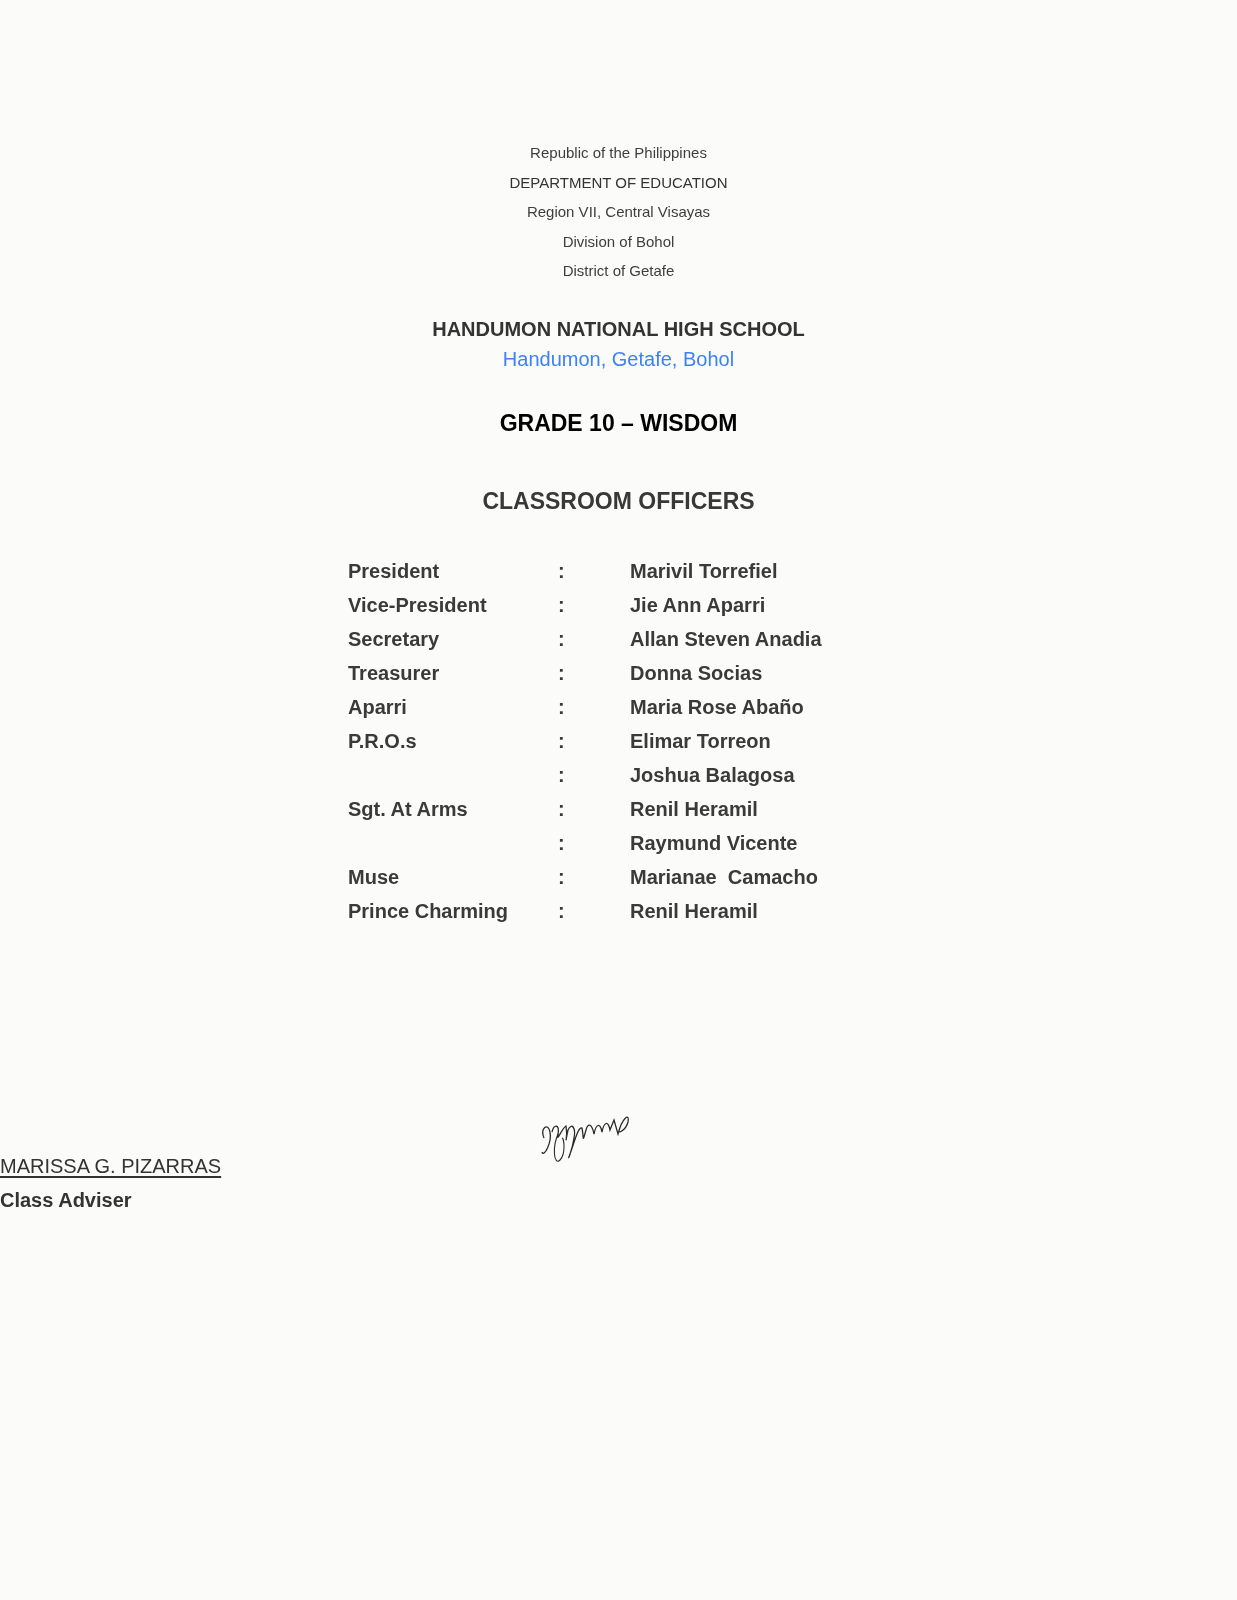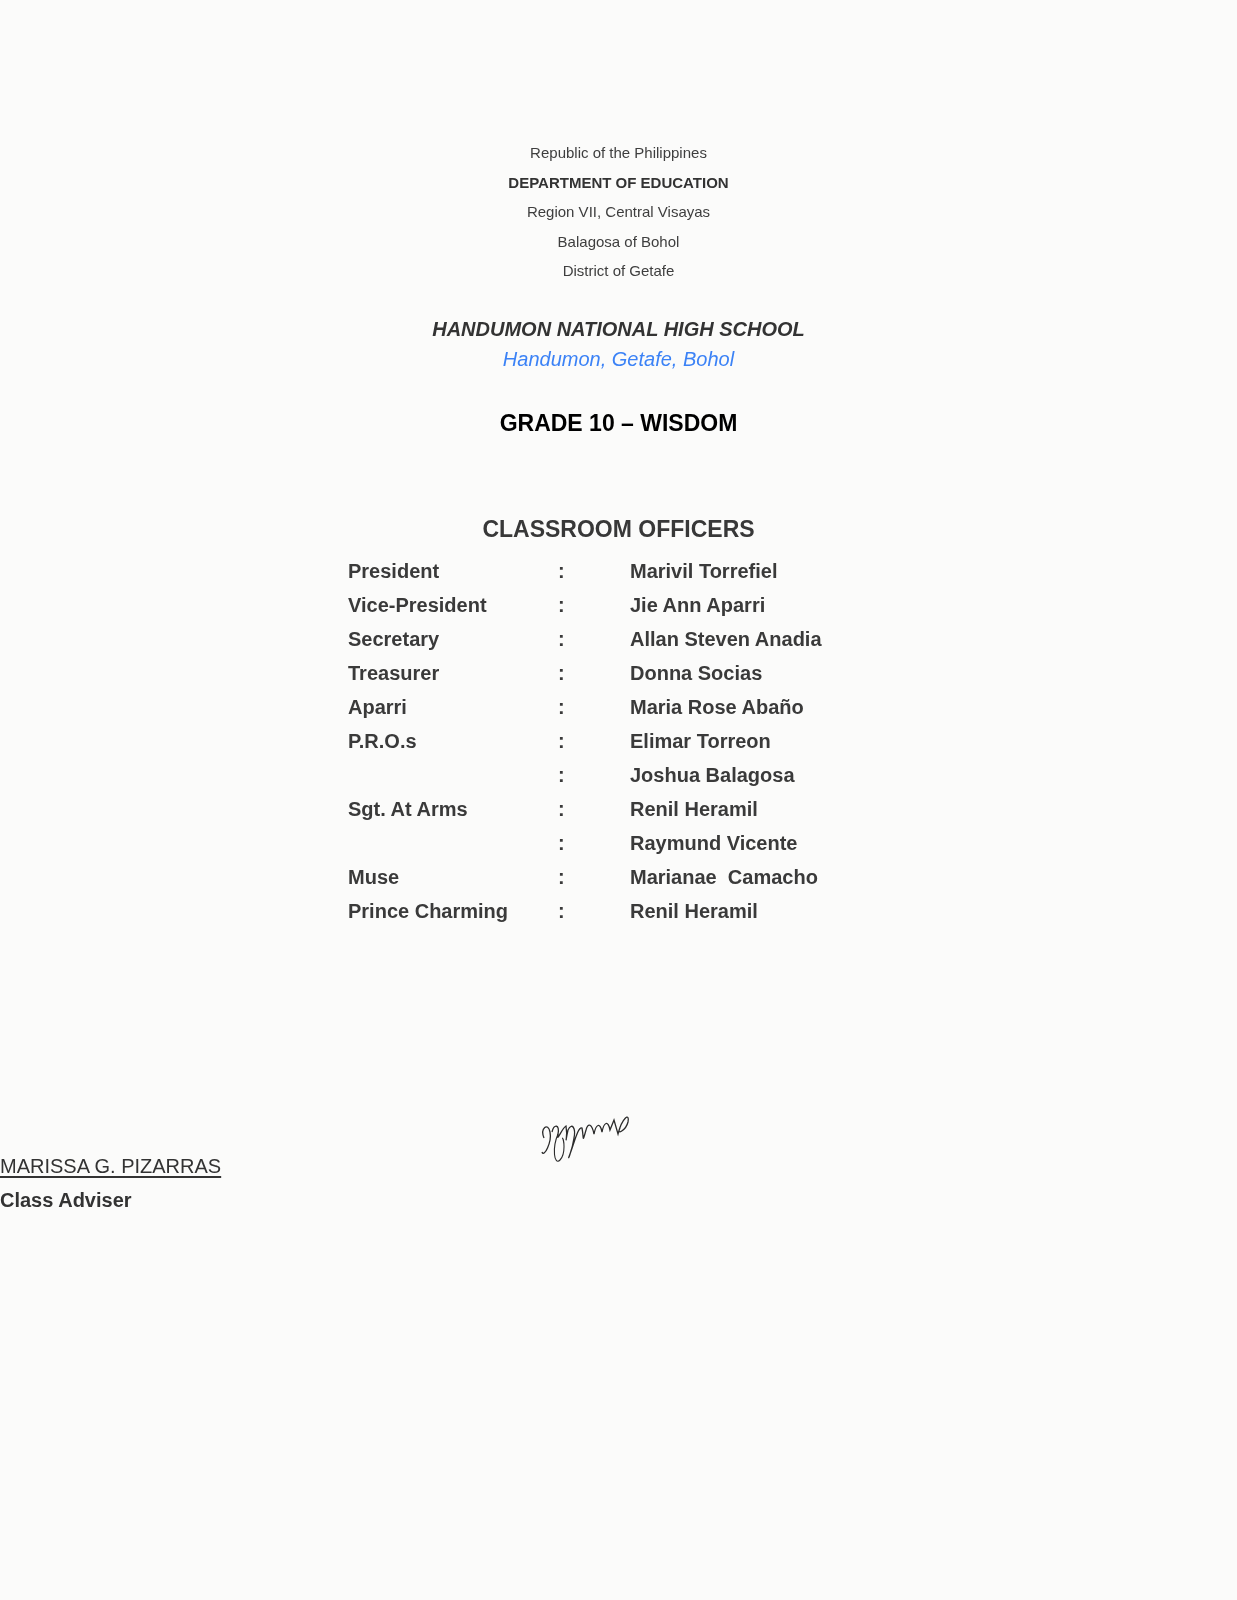--- a/index.html
+++ b/index.html
@@ -11,35 +11,34 @@
     font-family:"Liberation Sans", "DejaVu Sans", sans-serif;
     color:#3a3a3a;
   }
   .header {
     position:absolute; left:0; width:1237px; top:138px;
     text-align:center;
   }
   .header .line {
     font-size:15px; line-height:29.5px; color:#3e3e3e;
   }
-  .header .bold { font-weight:bold; color:#333;text-align:center; }
+  .header .bold { font-weight:normal; color:#333;text-align:center; }
   .school {
     position:absolute; left:0; width:1237px; top:314px;
     text-align:center;
-    font-style:italic;
   }
   .school .name { font-size:20px; font-weight:bold; line-height:30px; color:#333; }
   .school .addr { font-size:20px; line-height:30px; color:#3b82f6; }
   .grade {
     position:absolute; left:0; width:1237px; top:410px;
     text-align:center; font-size:23px; font-weight:bold; color:#000000;
   }
   .title {
     position:absolute; left:0; width:1237px; top:488px;
-    text-align:center; font-size:23px; font-weight:bold; color:#383838;margin-top:28px;
+    text-align:center; font-size:23px; font-weight:bold; color:#383838;
   }
   .officers {
     position:absolute; left:348px; top:560px;
   }
   .row {
     position:relative; height:34px; font-size:20px; font-weight:bold; color:#3a3a3a;
   }
   .row .pos { position:absolute; left:0; top:0; white-space:nowrap; }
   .row .colon { position:absolute; left:210px; top:0; }
   .row .nm { position:absolute; left:282px; top:0; white-space:nowrap; }
@@ -54,21 +53,21 @@
     font-size:20px; font-weight:bold; color:#333;
   }
 </style>
 </head>
 <body>
 
 <div class="header">
   <div class="line">Republic of the Philippines</div>
   <div class="line bold">DEPARTMENT OF EDUCATION</div>
   <div class="line">Region VII, Central Visayas</div>
-  <div class="line">Balagosa of Bohol</div>
+  <div class="line">Division of Bohol</div>
   <div class="line">District of Getafe</div>
 </div>
 
 <div class="school">
   <div class="name">HANDUMON NATIONAL HIGH SCHOOL</div>
   <div class="addr">Handumon, Getafe, Bohol</div>
 </div>
 
 <div class="grade">GRADE 10 – WISDOM</div>
 <div class="title">CLASSROOM OFFICERS</div>

